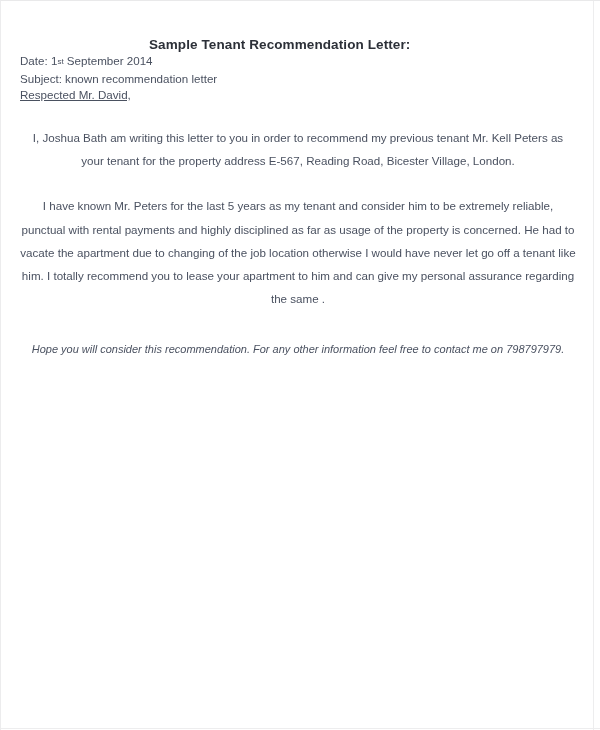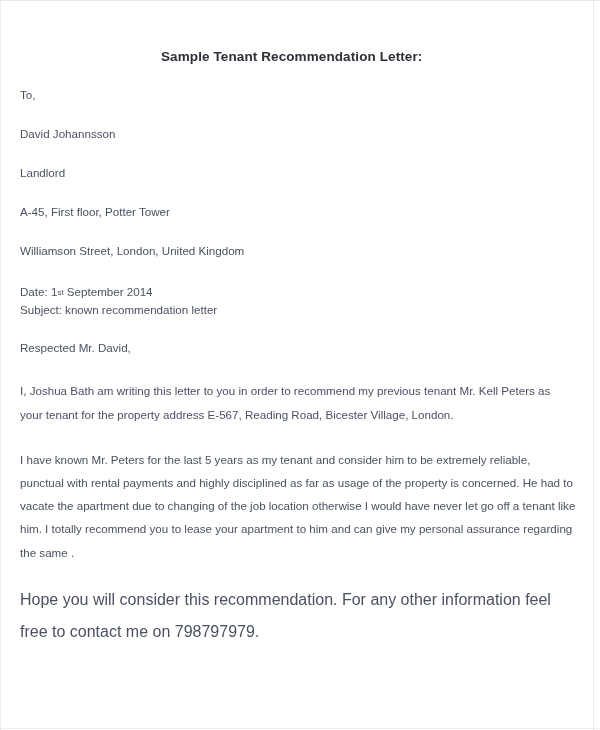--- a/index.html
+++ b/index.html
@@ -42,21 +42,21 @@
   }
 
   #letter {
     position: absolute;
     left: 19px;
     top: 0;
     width: 558px;
   }
 
   .doc-title {
-    margin: 12px;
+    margin: 0;
     padding: 0;
     font-size: 13.5px;
     font-weight: bold;
     color: #2c3038;
     letter-spacing: 0.1px;
     padding-left: 129px;
     padding-top: 36px;
   }
 
   .addr-block {
@@ -83,62 +83,56 @@
   }
 
   .ordinal {
     font-size: 8px;
     vertical-align: 0.6px;
   }
 
   .salutation {
     font-size: 11.6px;
     color: #4a5160;
-    margin-top: 23px;
+    text-decoration: underline;
   }
 
   .para {
     font-size: 11.6px;
     color: #4a5160;
     line-height: 2.0;
     margin-top: 22px;
     width: 556px;
-    text-align: left;
+    text-align: center;
   }
 
   .para-first {
     margin-top: 25px;
   }
 
   .closing {
-    font-size: 16px;
+    font-size: 11px;
     color: #4a5160;
     line-height: 2.0;
-    margin-top: 20px;
+    margin-top: 28px;
+    font-style: italic;
   }
 </style>
 </head>
 <body>
 
 <div id="page">
 
   <div id="frame-right"></div>
   <div id="frame-bottom"></div>
 
   <div id="letter">
 
     <h1 class="doc-title">Sample Tenant Recommendation Letter:</h1>
 
-    <div class="addr-block">
-      <div class="addr-line">To,</div>
-      <div class="addr-line">David Johannsson</div>
-      <div class="addr-line">Landlord</div>
-      <div class="addr-line">A-45, First floor, Potter Tower</div>
-      <div class="addr-line">Williamson Street, London, United Kingdom</div>
-    </div>
 
     <div class="meta-block">
       <div class="meta-line"><span>Date: 1</span><span class="ordinal">st</span><span> September 2014</span></div>
       <div class="meta-line">Subject: known recommendation letter</div>
     </div>
 
     <div class="salutation">Respected Mr. David,</div>
 
     <p class="para para-first">I, Joshua Bath am writing this letter to you in order to recommend my previous tenant Mr. Kell Peters as your tenant for the property address E-567, Reading Road, Bicester Village, London.</p>
 

